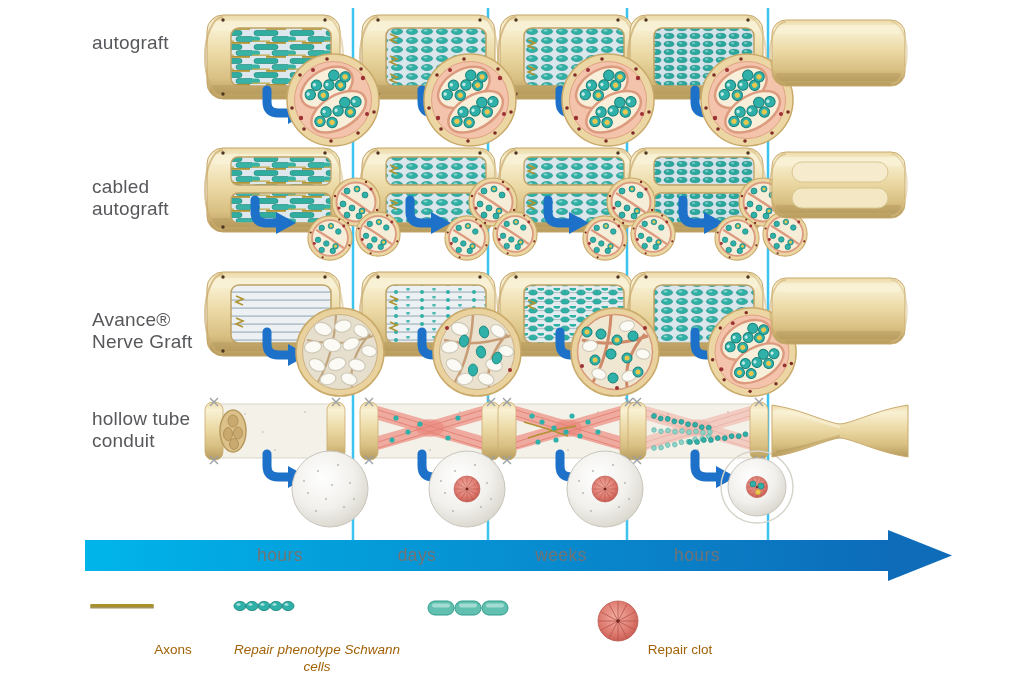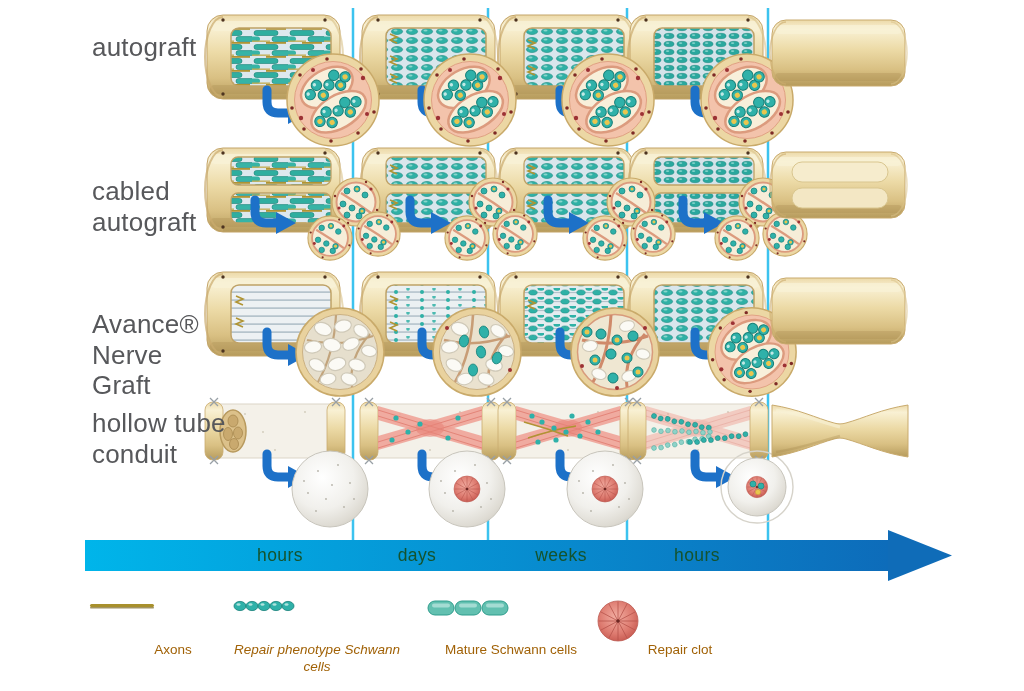--- a/index.html
+++ b/index.html
@@ -1,21 +1,21 @@
 <!DOCTYPE html>
 <html><head>
 <meta charset="utf-8">
 <style>
   html,body{margin:0;padding:0;background:#fff;}
   .stage{position:relative;width:1024px;height:691px;background:#ffffff;overflow:hidden;
          font-family:"Liberation Sans", sans-serif;}
   .stage svg{position:absolute;left:0;top:0;}
-  .rlabel{position:absolute;left:92px;width:134px;font-size:26px;line-height:1.18;
+  .rlabel{position:absolute;left:92px;width:134px;font-size:19px;line-height:1.18;
           color:#57585b;letter-spacing:.2px;}
-  .tlabel{position:absolute;top:545px;width:110px;text-align:center;color:#14532d;
+  .tlabel{position:absolute;top:545px;width:110px;text-align:center;color:#737373;
           font-size:17.5px;letter-spacing:.4px;}
   .legend-item{position:absolute;top:598px;width:170px;text-align:center;}
   .licon{height:40px;display:flex;align-items:center;justify-content:center;}
   .llabel{font-size:13.5px;line-height:1.25;color:#a16207;margin-top:4px;}
 </style>
 </head>
 <body>
 
 <div class="stage">
 
@@ -561,21 +561,20 @@
           <rect x="29" y="3" width="26" height="14" rx="7"></rect>
           <rect x="56" y="3" width="26" height="14" rx="7"></rect>
         </g>
         <g fill="#ace0d7" opacity=".9">
           <rect x="6" y="5.5" width="18" height="4" rx="2"></rect>
           <rect x="33" y="5.5" width="18" height="4" rx="2"></rect>
           <rect x="60" y="5.5" width="18" height="4" rx="2"></rect>
         </g>
       </svg>
     </div>
-    <div class="llabel">Mature Schwann cells</div>
   </div>
 
   <div class="legend-item" style="left:595px;">
     <div class="licon">
       <svg width="46" height="46" viewBox="-23 -23 46 46">
         <circle r="20" fill="url(#clotG)" stroke="#bb5a52" stroke-width=".8"></circle>
         <path d="M-17,-9 L17,9 M-19,0 L19,0 M-17,9 L17,-9 M-9,-17 L9,17 M0,-19 L0,19 M9,-17 L-9,17" stroke="#b4524a" stroke-width="1" opacity=".75" fill="none"></path>
         <circle r="1.8" fill="#6d2723"></circle>
       </svg>
     </div>

